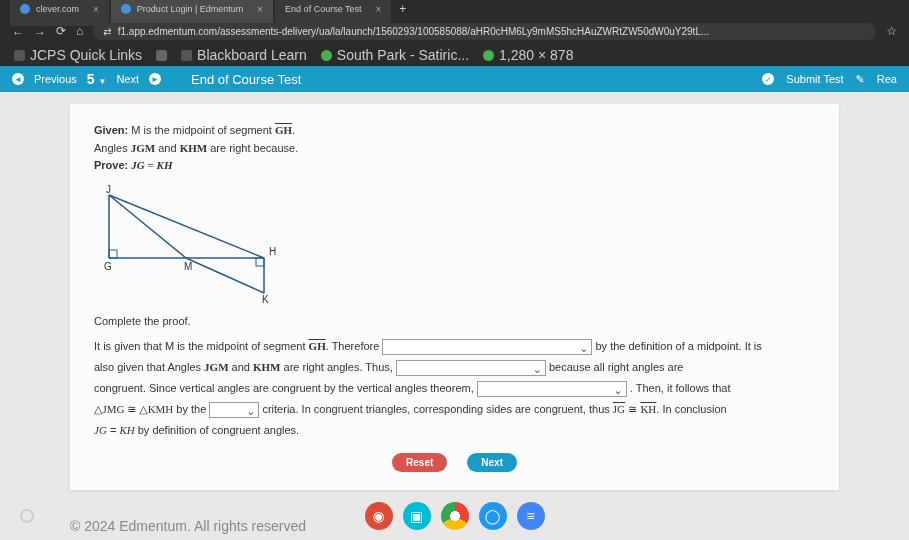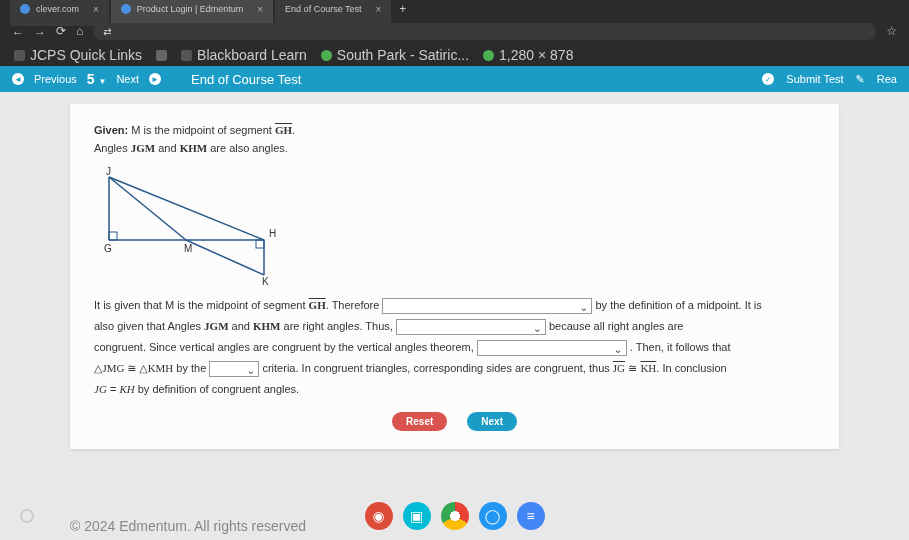--- a/index.html
+++ b/index.html
@@ -88,20 +88,21 @@
     <span class="new-tab">+</span>
   </div>
 
   <div class="url-bar">
     <span class="nav-icon">←</span>
     <span class="nav-icon">→</span>
     <span class="nav-icon">⟳</span>
     <span class="nav-icon">⌂</span>
     <div class="url-input">
       <span>⇄</span>
+      <span>f1.app.edmentum.com/assessments-delivery/ua/la/launch/1560293/100585088/aHR0cHM6Ly9mMS5hcHAuZWRtZW50dW0uY29tL...</span>
     </div>
     <span class="star-icon">☆</span>
   </div>
 
   <div class="bookmarks-bar">
     <div class="bookmark">
       <span class="bookmark-icon"></span>
       <span>JCPS Quick Links</span>
     </div>
     <div class="bookmark">
@@ -141,41 +142,46 @@
     <span>Rea</span>
   </div>
 </div>
 
 <div class="content-area">
   <div class="question-card">
     <p>
       <span class="bold">Given:</span><span> M is the midpoint of segment </span><span class="math-text bold overline">GH</span><span>.</span>
     </p>
     <p>
-      <span>Angles </span><span class="math-text bold">JGM</span><span> and </span><span class="math-text bold">KHM</span><span> are also angles.</span>
+      <span>Angles </span><span class="math-text bold">JGM</span><span> and </span><span class="math-text bold">KHM</span><span> are right because.</span>
+    </p>
+    <p>
+      <span class="bold">Prove:</span>
+      <span class="math-text bold italic">JG</span><span class="math-text bold"> = </span><span class="math-text bold italic">KH</span>
     </p>
 
     <div class="diagram">
       <svg width="220" height="120" viewBox="0 0 220 120">
         <line x1="15" y1="75" x2="170" y2="75" stroke="#2a5a8a" stroke-width="1.5"></line>
         <line x1="15" y1="12" x2="15" y2="75" stroke="#2a5a8a" stroke-width="1.5"></line>
         <line x1="15" y1="12" x2="92" y2="75" stroke="#2a5a8a" stroke-width="1.5"></line>
         <line x1="15" y1="12" x2="170" y2="75" stroke="#2a5a8a" stroke-width="1.5"></line>
         <line x1="170" y1="75" x2="170" y2="110" stroke="#2a5a8a" stroke-width="1.5"></line>
         <line x1="92" y1="75" x2="170" y2="110" stroke="#2a5a8a" stroke-width="1.5"></line>
         <rect x="15" y="67" width="8" height="8" fill="none" stroke="#2a5a8a" stroke-width="1"></rect>
         <rect x="162" y="75" width="8" height="8" fill="none" stroke="#2a5a8a" stroke-width="1"></rect>
         <text x="12" y="10" font-size="10" fill="#333">J</text>
         <text x="10" y="87" font-size="10" fill="#333">G</text>
         <text x="90" y="87" font-size="10" fill="#333">M</text>
         <text x="175" y="72" font-size="10" fill="#333">H</text>
         <text x="168" y="120" font-size="10" fill="#333">K</text>
       </svg>
     </div>
 
+    <p>Complete the proof.</p>
 
     <div class="proof-text">
       <span>It is given that M is the midpoint of segment </span><span class="math-text bold overline">GH</span><span>. Therefore </span>
       <span class="blank-select long"></span>
       <span> by the definition of a midpoint. It is</span><br>
       <span>also given that Angles </span><span class="math-text bold">JGM</span><span> and </span><span class="math-text bold">KHM</span><span> are right angles. Thus, </span>
       <span class="blank-select med"></span>
       <span> because all right angles are</span><br>
       <span>congruent. Since vertical angles are congruent by the vertical angles theorem, </span>
       <span class="blank-select med"></span>

